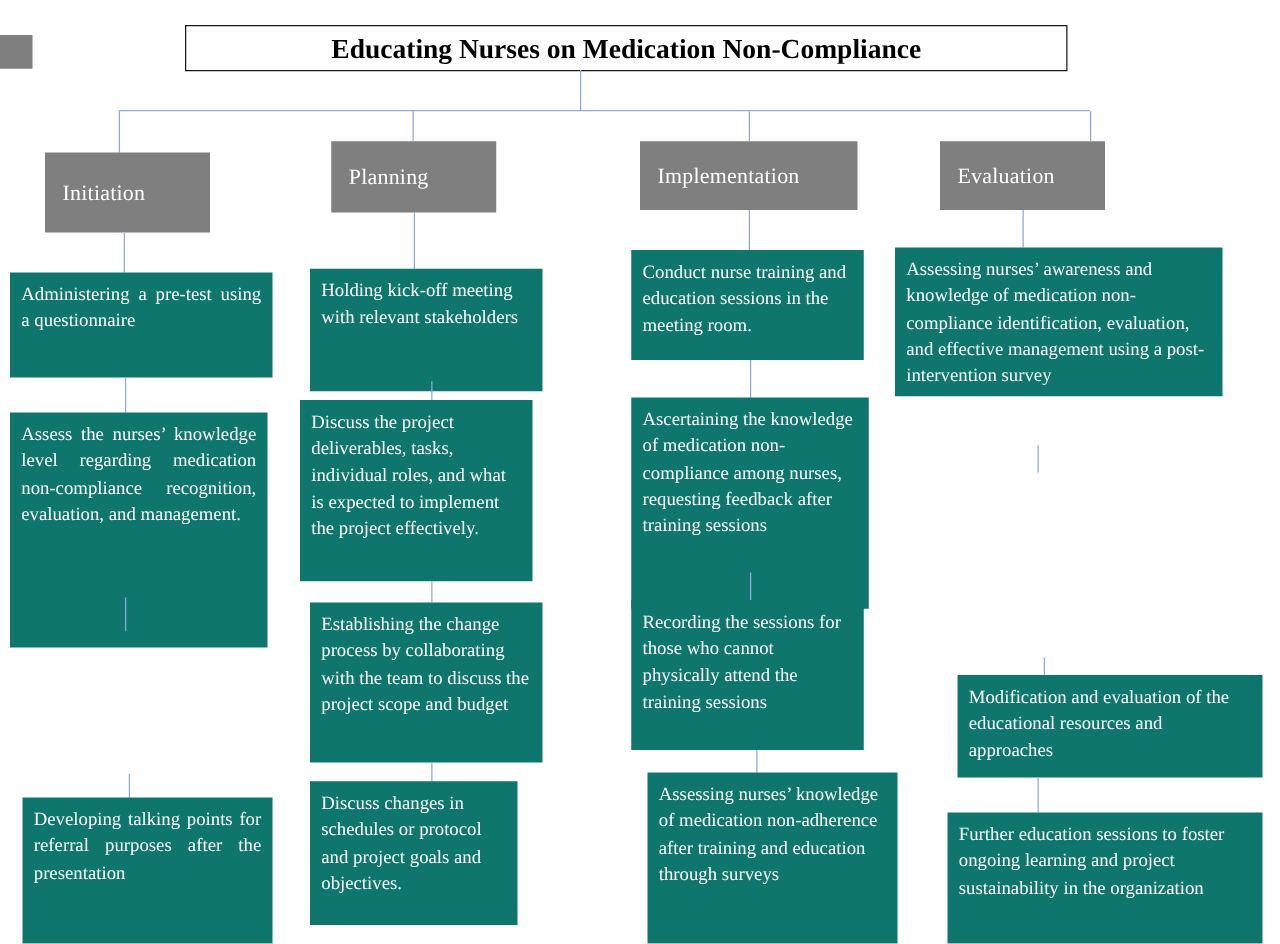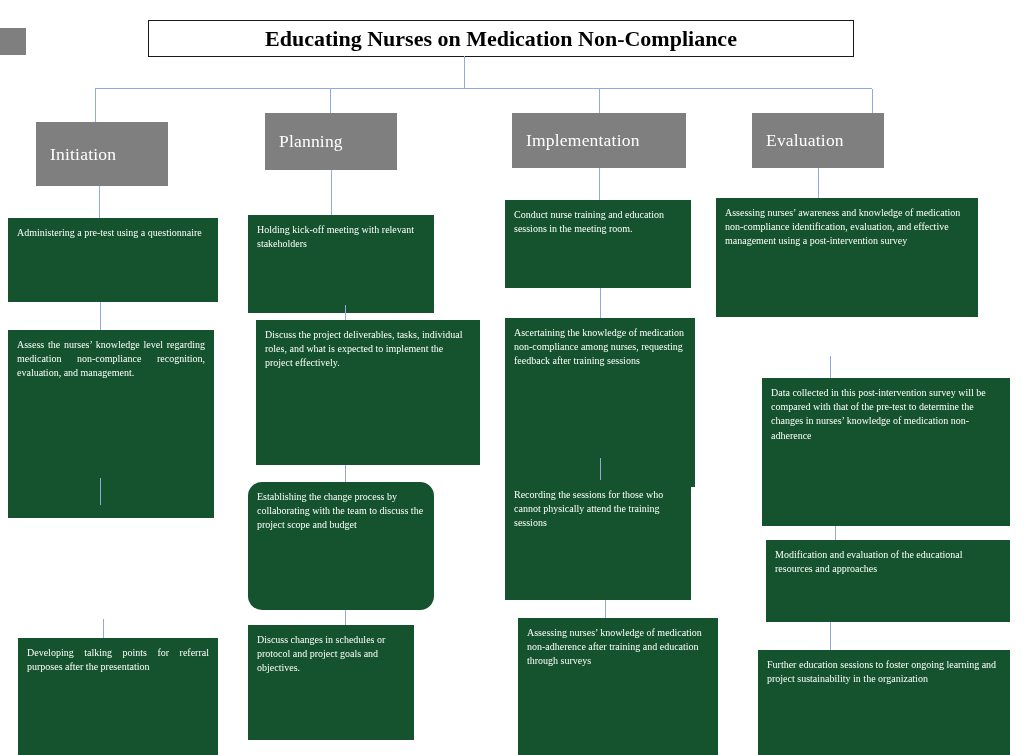--- a/index.html
+++ b/index.html
@@ -42,24 +42,24 @@
     color: #ffffff;
     display: flex;
     align-items: center;
     padding-left: 14px;
     font-size: 17.5px;
     letter-spacing: 0.2px;
   }
   .node {
     position: absolute;
     box-sizing: border-box;
-    background: #14532d;
+    background: #0f766e;
     color: #ffffff;
     padding: 8px 9px;
-    font-size: 10px;
+    font-size: 15px;
     line-height: 1.42;
     text-align: left;
     overflow: hidden;
   }
   .node.justify { text-align: justify; }
   .vl {
     position: absolute;
     width: 1px;
     background: #8faadc;
   }
@@ -94,37 +94,36 @@
   <div class="node justify" style="left:8px; top:218px; width:210px; height:84px;">Administering a pre-test using a questionnaire</div>
   <div class="vl" style="left:100px; top:302px; height:28px;"></div>
   <div class="node justify" style="left:8px; top:330px; width:206px; height:188px;">Assess the nurses’ knowledge level regarding medication non-compliance recognition, evaluation, and management.</div>
   <div class="vl" style="left:100px; top:478px; height:27px;"></div>
   <div class="vl" style="left:103px; top:619px; height:19px;"></div>
   <div class="node justify" style="left:18px; top:638px; width:200px; height:117px;">Developing talking points for referral purposes after the presentation</div>
 
   <div class="vl" style="left:331px; top:170px; height:45px;"></div>
   <div class="node" style="left:248px; top:215px; width:186px; height:98px;">Holding kick-off meeting with relevant stakeholders</div>
   <div class="vl" style="left:345px; top:305px; height:15px;"></div>
-  <div class="node" style="left:256px; top:320px; width:224px; height:145px;">Discuss the project deliverables, tasks, individual roles, and what is expected to implement the project effectively.</div>
+  <div class="node" style="left:240px; top:320px; width:186px; height:145px;">Discuss the project deliverables, tasks, individual roles, and what is expected to implement the project effectively.</div>
   <div class="vl" style="left:345px; top:465px; height:17px;"></div>
-  <div class="node" style="left:248px; top:482px; width:186px; height:128px;border-radius:14px;">Establishing the change process by collaborating with the team to discuss the project scope and budget</div>
+  <div class="node" style="left:248px; top:482px; width:186px; height:128px;">Establishing the change process by collaborating with the team to discuss the project scope and budget</div>
   <div class="vl" style="left:345px; top:610px; height:15px;"></div>
   <div class="node" style="left:248px; top:625px; width:166px; height:115px;">Discuss changes in schedules or protocol and project goals and objectives.</div>
 
   <div class="vl" style="left:599px; top:168px; height:32px;"></div>
   <div class="node" style="left:505px; top:200px; width:186px; height:88px;">Conduct nurse training and education sessions in the meeting room.</div>
   <div class="vl" style="left:600px; top:288px; height:30px;"></div>
   <div class="node" style="left:505px; top:318px; width:190px; height:169px;">Ascertaining the knowledge of medication non-compliance among nurses, requesting feedback after training sessions</div>
   <div class="vl" style="left:600px; top:458px; height:22px;"></div>
   <div class="node" style="left:505px; top:480px; width:186px; height:120px;">Recording the sessions for those who cannot physically attend the training sessions</div>
   <div class="vl" style="left:605px; top:600px; height:18px;"></div>
   <div class="node" style="left:518px; top:618px; width:200px; height:137px;">Assessing nurses’ knowledge of medication non-adherence after training and education through surveys</div>
 
   <div class="vl" style="left:818px; top:168px; height:30px;"></div>
   <div class="node" style="left:716px; top:198px; width:262px; height:119px;">Assessing nurses’ awareness and knowledge of medication non-compliance identification, evaluation, and effective management using a post-intervention survey</div>
   <div class="vl" style="left:830px; top:356px; height:22px;"></div>
-  <div class="node" style="left:762px; top:378px; width:248px; height:148px;">Data collected in this post-intervention survey will be compared with that of the pre-test to determine the changes in nurses’ knowledge of medication non-adherence</div>
   <div class="vl" style="left:835px; top:526px; height:14px;"></div>
   <div class="node" style="left:766px; top:540px; width:244px; height:82px;">Modification and evaluation of the educational resources and approaches</div>
   <div class="vl" style="left:830px; top:622px; height:28px;"></div>
   <div class="node" style="left:758px; top:650px; width:252px; height:105px;">Further education sessions to foster ongoing learning and project sustainability in the organization</div>
 
 </div>
 
 </body></html>

